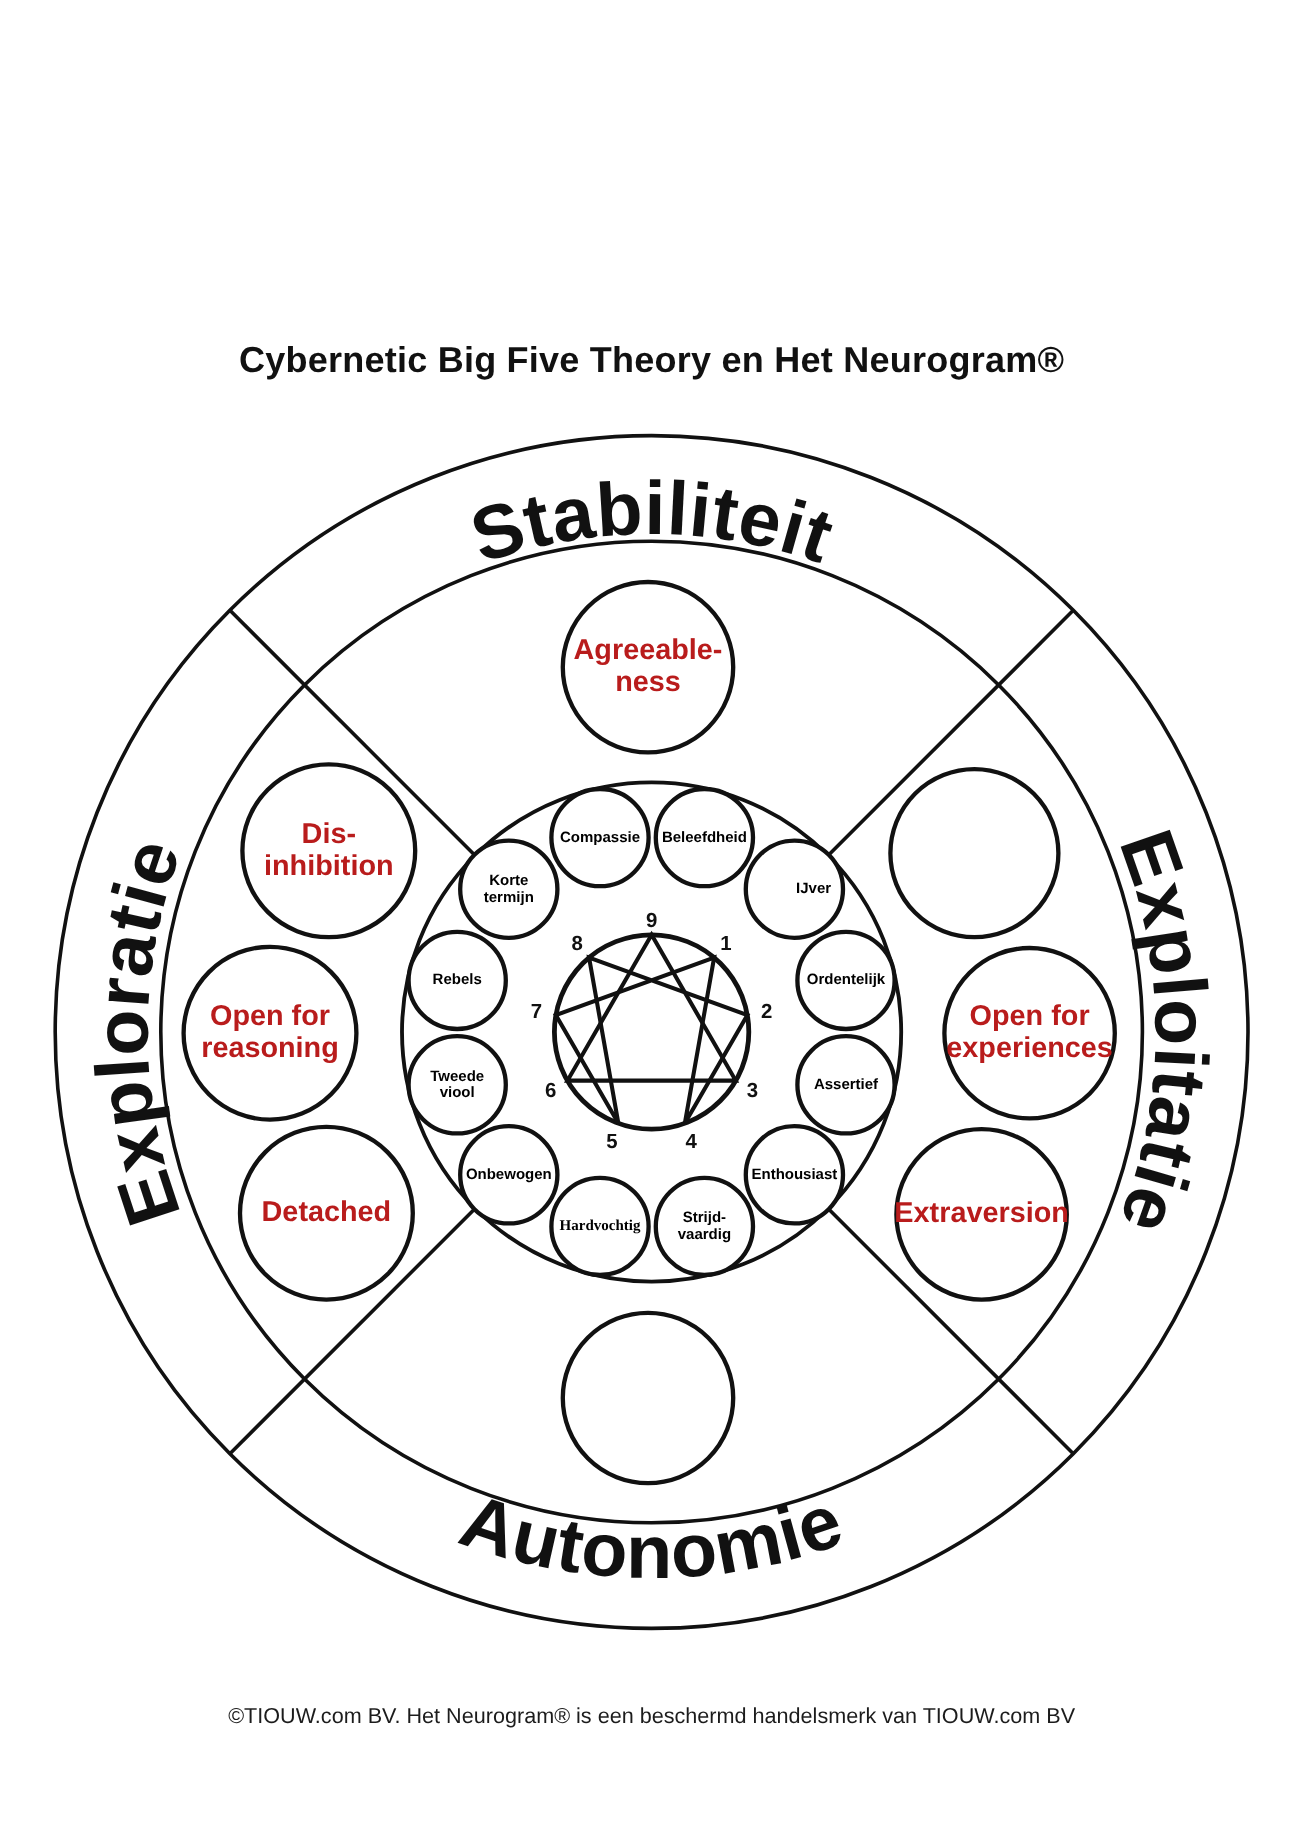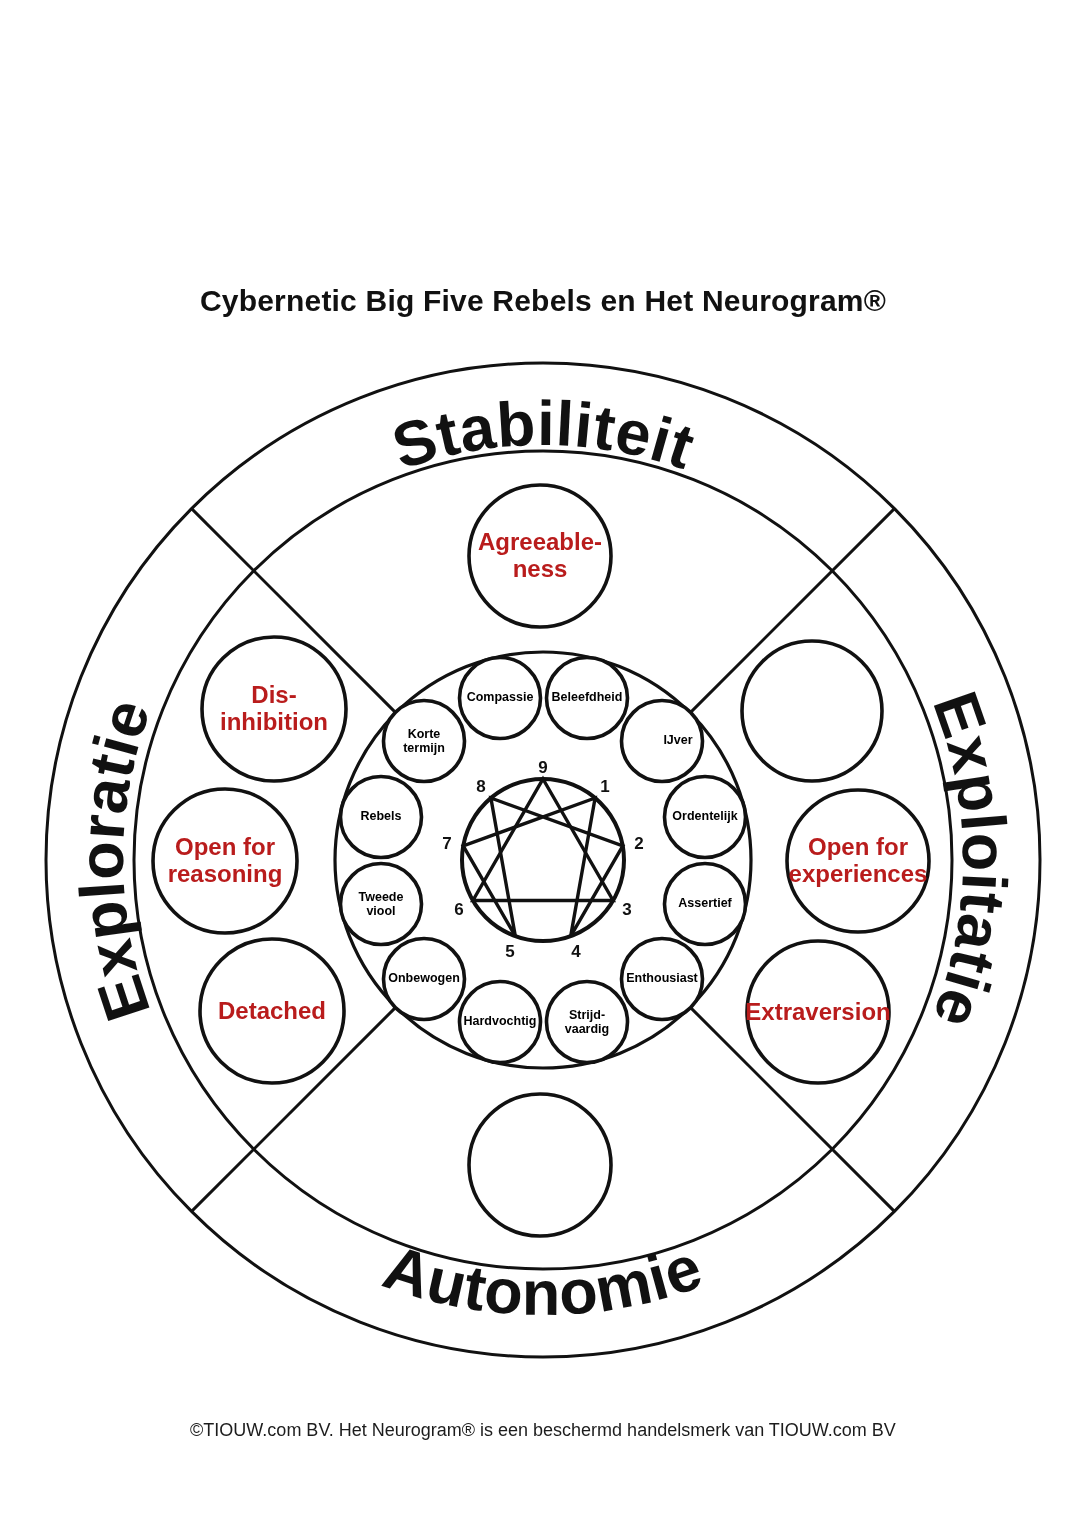--- a/index.html
+++ b/index.html
@@ -104,21 +104,21 @@
       <textPath href="#arc-right" startOffset="50%" text-anchor="middle">Exploitatie</textPath>
     </text>
     <text class="ring-text">
       <textPath href="#arc-bottom" startOffset="50%" text-anchor="middle">Autonomie</textPath>
     </text>
     <text class="ring-text">
       <textPath href="#arc-left" startOffset="50%" text-anchor="middle">Exploratie</textPath>
     </text>
   </svg>
 
-  <div class="overlay-label title" style="left:543px; top:301px;">Cybernetic Big Five Rebels en Het Neurogram®</div>
+  <div class="overlay-label title" style="left:543px; top:301px;">Cybernetic Big Five Theory en Het Neurogram®</div>
   <div class="overlay-label footer" style="left:543px; top:1430px;">©TIOUW.com BV. Het Neurogram® is een beschermd handelsmerk van TIOUW.com BV</div>
 
   <div class="overlay-label big-label" style="left:540px; top:556px;">Agreeable-
 ness</div>
   <div class="overlay-label big-label" style="left:858px; top:861px;">Open for
 experiences</div>
   <div class="overlay-label big-label" style="left:818px; top:1012px;">Extraversion</div>
   <div class="overlay-label big-label" style="left:272px; top:1011px;">Detached</div>
   <div class="overlay-label big-label" style="left:225px; top:861px;">Open for
 reasoning</div>
@@ -128,19 +128,19 @@
   <div class="overlay-label small-label" style="left:705px; top:817px;">Ordentelijk</div>
   <div class="overlay-label small-label" style="left:662px; top:741px;padding-left:32px;">IJver</div>
   <div class="overlay-label small-label" style="left:587px; top:698px;">Beleefdheid</div>
   <div class="overlay-label small-label" style="left:500px; top:698px;">Compassie</div>
   <div class="overlay-label small-label" style="left:424px; top:741px;">Korte
 termijn</div>
   <div class="overlay-label small-label" style="left:381px; top:817px;">Rebels</div>
   <div class="overlay-label small-label" style="left:381px; top:904px;">Tweede
 viool</div>
   <div class="overlay-label small-label" style="left:424px; top:979px;">Onbewogen</div>
-  <div class="overlay-label small-label" style="left:500px; top:1022px;">Hardvochtig</div>
+  <div class="overlay-label small-label" style="left:500px; top:1022px;font-family:Liberation Serif, serif;">Hardvochtig</div>
   <div class="overlay-label small-label" style="left:587px; top:1022px;">Strijd-
 vaardig</div>
   <div class="overlay-label small-label" style="left:662px; top:979px;">Enthousiast</div>
   <div class="overlay-label small-label" style="left:705px; top:904px;">Assertief</div>
 
 </div>
 
 </body></html>

